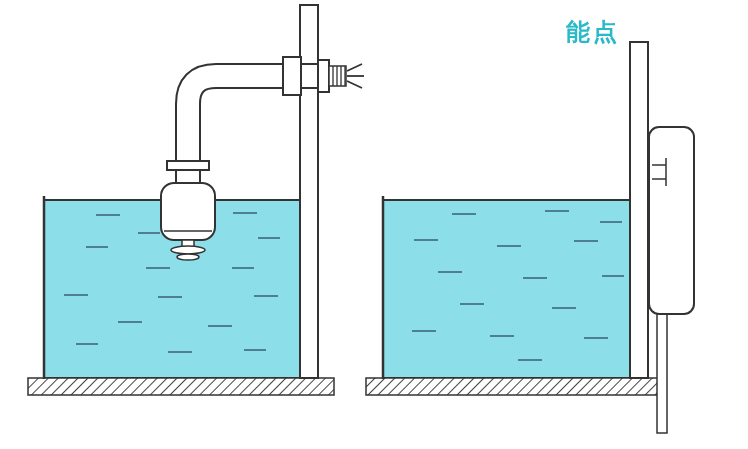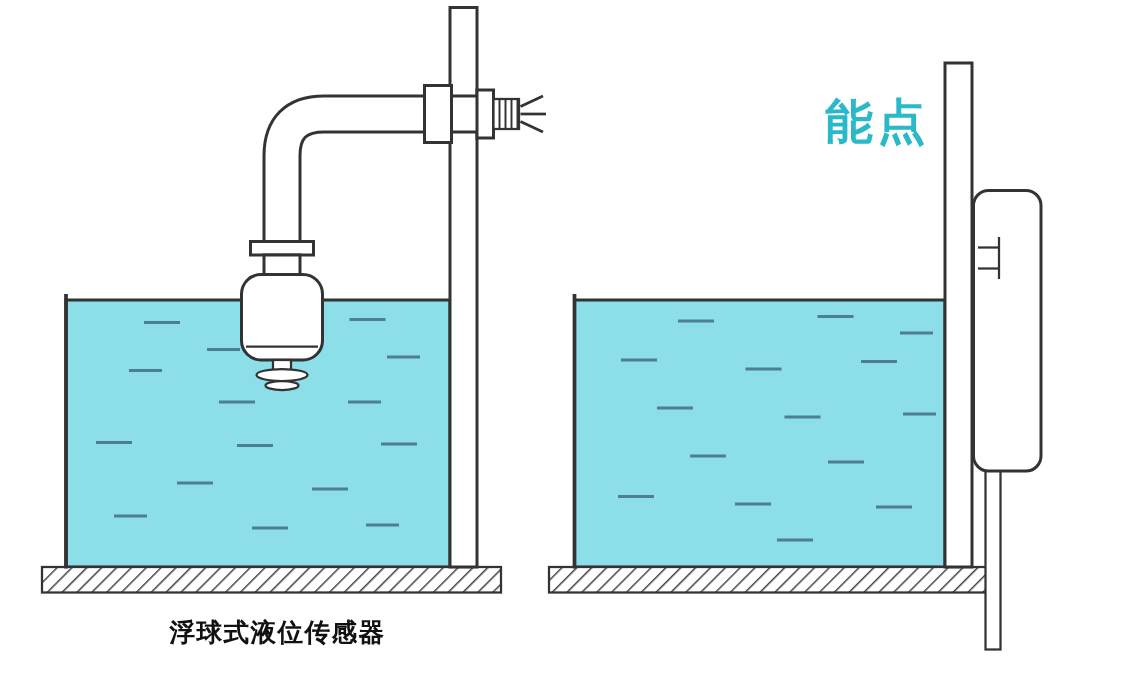--- a/index.html
+++ b/index.html
@@ -11,25 +11,24 @@
     background: #ffffff;
     overflow: hidden;
   }
   .canvas svg { position: absolute; top: 0; left: 0; }
   .watermark {
     position: absolute;
     top: 16px;
     left: 528px;
     width: 92px;
     text-align: right;
-    font-size: 32px;
+    font-size: 24px;
     font-weight: 700;
     letter-spacing: 3px;
     color: #29B9C9;
-    margin-top: 44px;
   }
   .label {
     position: absolute;
     top: 410px;
     font-size: 17px;
     font-weight: 700;
     color: #111111;
     text-align: center;
     letter-spacing: 1px;
   }
@@ -137,15 +136,14 @@
       <g stroke="#333333" stroke-width="1.5">
         <line x1="652" y1="165" x2="666" y2="165"></line>
         <line x1="652" y1="179" x2="666" y2="179"></line>
         <line x1="666" y1="158" x2="666" y2="186"></line>
       </g>
     </g>
   </svg>
 
   <div class="watermark">能点</div>
 
-  <div class="label label-left">浮球式液位传感器</div>
 
 </div>
 
 </body></html>

